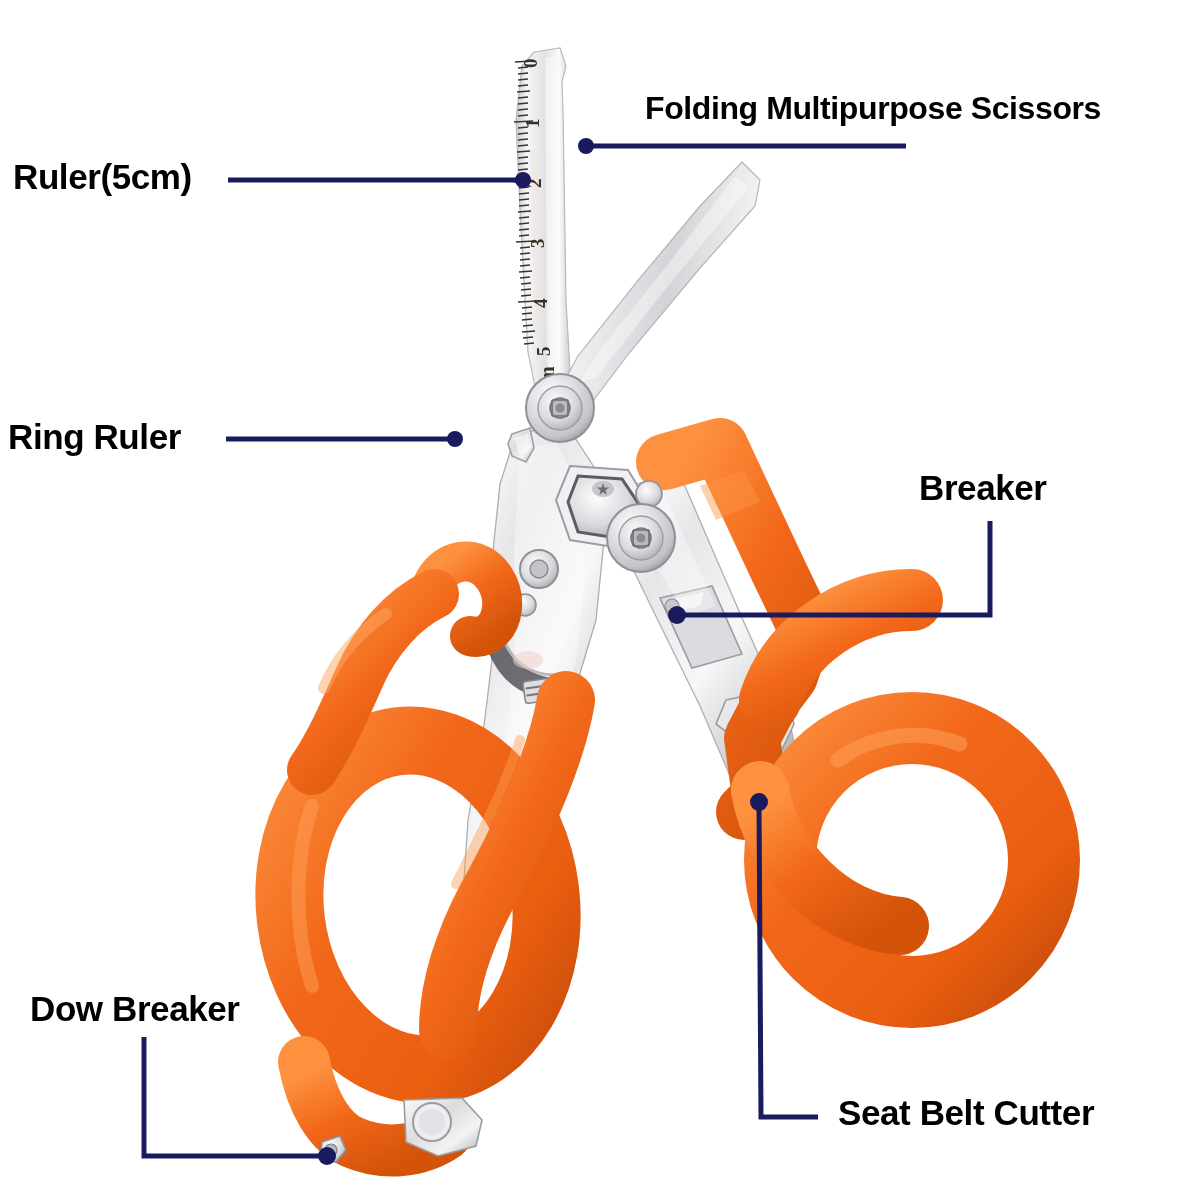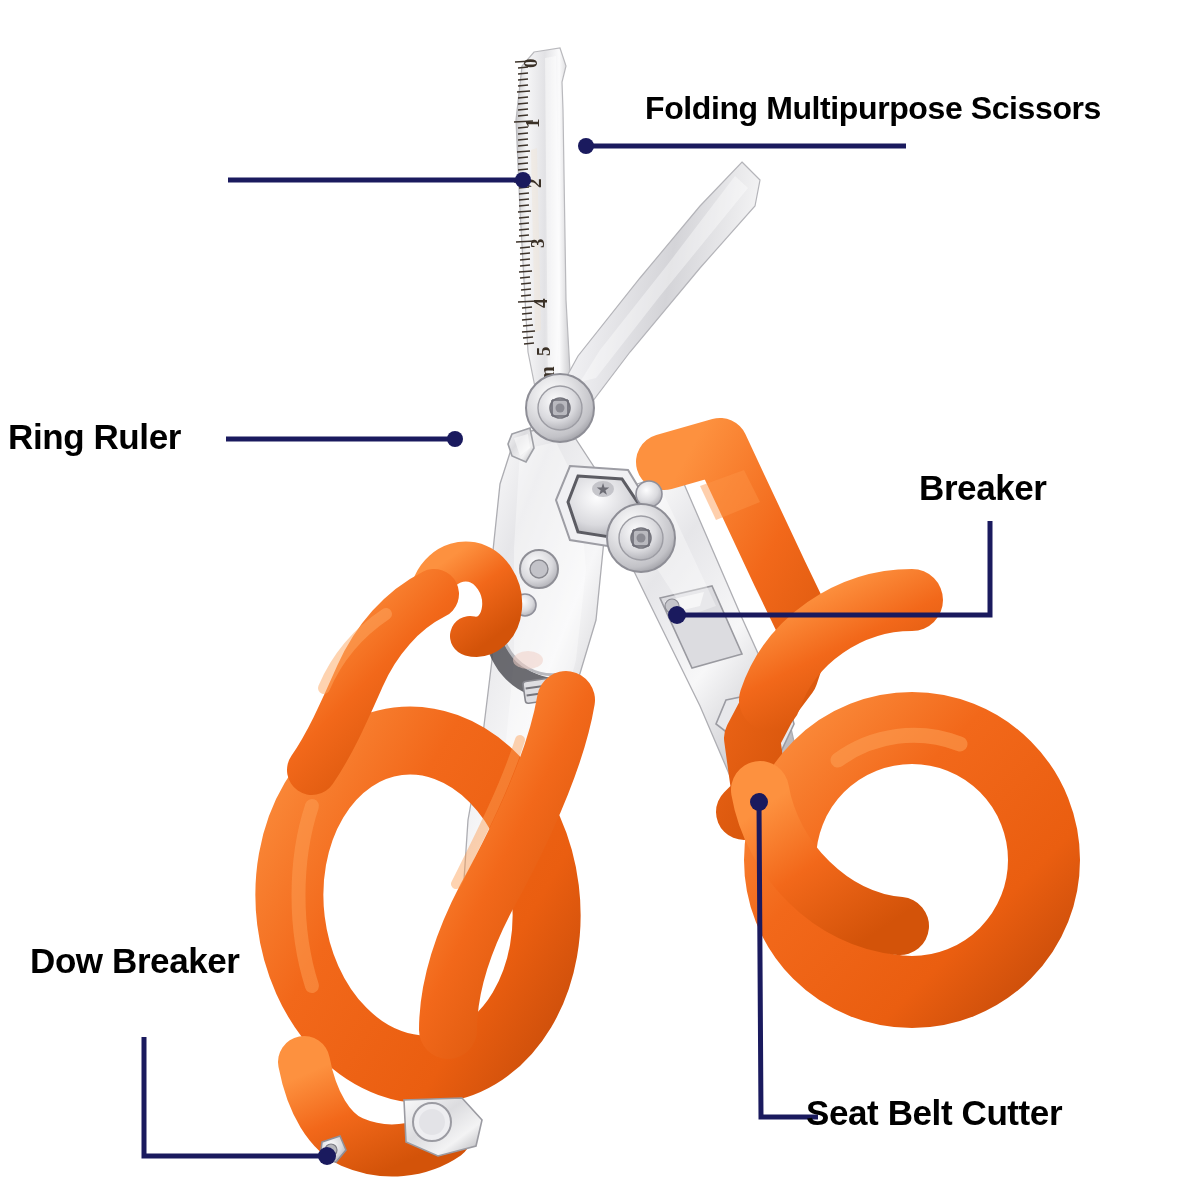--- a/index.html
+++ b/index.html
@@ -27,22 +27,22 @@
     font-size:35px;
     letter-spacing:-0.4px;
     white-space:nowrap;
     line-height:1;
     font-family:"Liberation Sans", sans-serif;
   }
   #lbl-title{ left:645px; top:92px; font-size:32px; }
   #lbl-ruler{ left:13px;  top:159px; }
   #lbl-ring{  left:8px;   top:419px; }
   #lbl-wrench{left:919px; top:470px; }
-  #lbl-dow{   left:30px;  top:943px; }
-  #lbl-seat{  left:806px; top:1095px;}
+  #lbl-dow{   left:30px;  top:991px; }
+  #lbl-seat{  left:838px; top:1095px;}
 </style>
 </head>
 <body>
 
 <div id="stage">
 
   <svg id="art" viewBox="0 0 1200 1200">
     <defs>
       <linearGradient id="steelV" x1="0" y1="0" x2="1" y2="0">
         <stop offset="0%" stop-color="#c9c9cc"></stop>
@@ -307,20 +307,21 @@
 
       <g>
         <polyline points="144,1037 144,1156 327,1156"></polyline>
         <circle cx="327" cy="1156" r="9" fill="#1a1a5e" stroke="none"></circle>
       </g>
     </g>
   </svg>
 
   <div class="lbl" id="lbl-title">Folding Multipurpose Scissors</div>
 
+  <div class="lbl" id="lbl-ruler">Ruler(5cm)</div>
 
   <div class="lbl" id="lbl-ring">Ring Ruler</div>
 
   <div class="lbl" id="lbl-wrench">Breaker</div>
 
   <div class="lbl" id="lbl-dow">Dow Breaker</div>
 
   <div class="lbl" id="lbl-seat">Seat Belt Cutter</div>
 
 </div>

